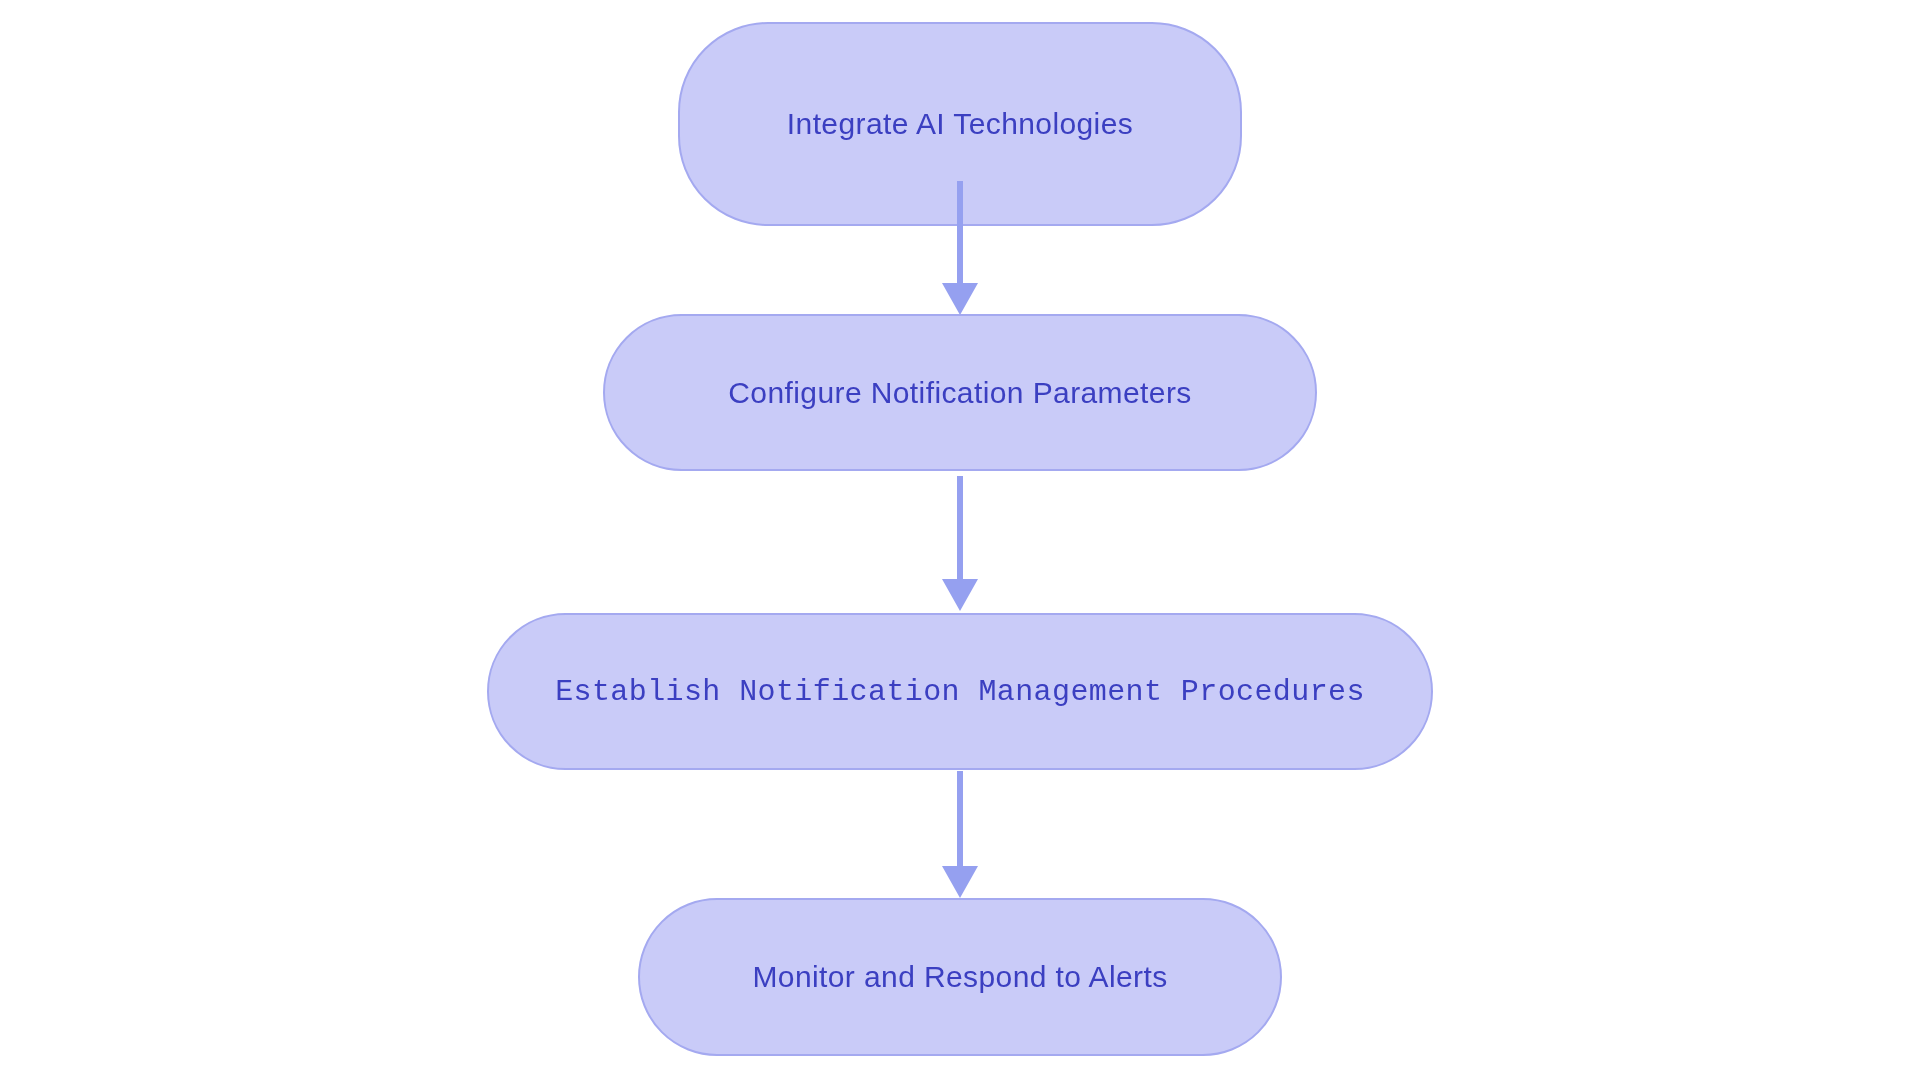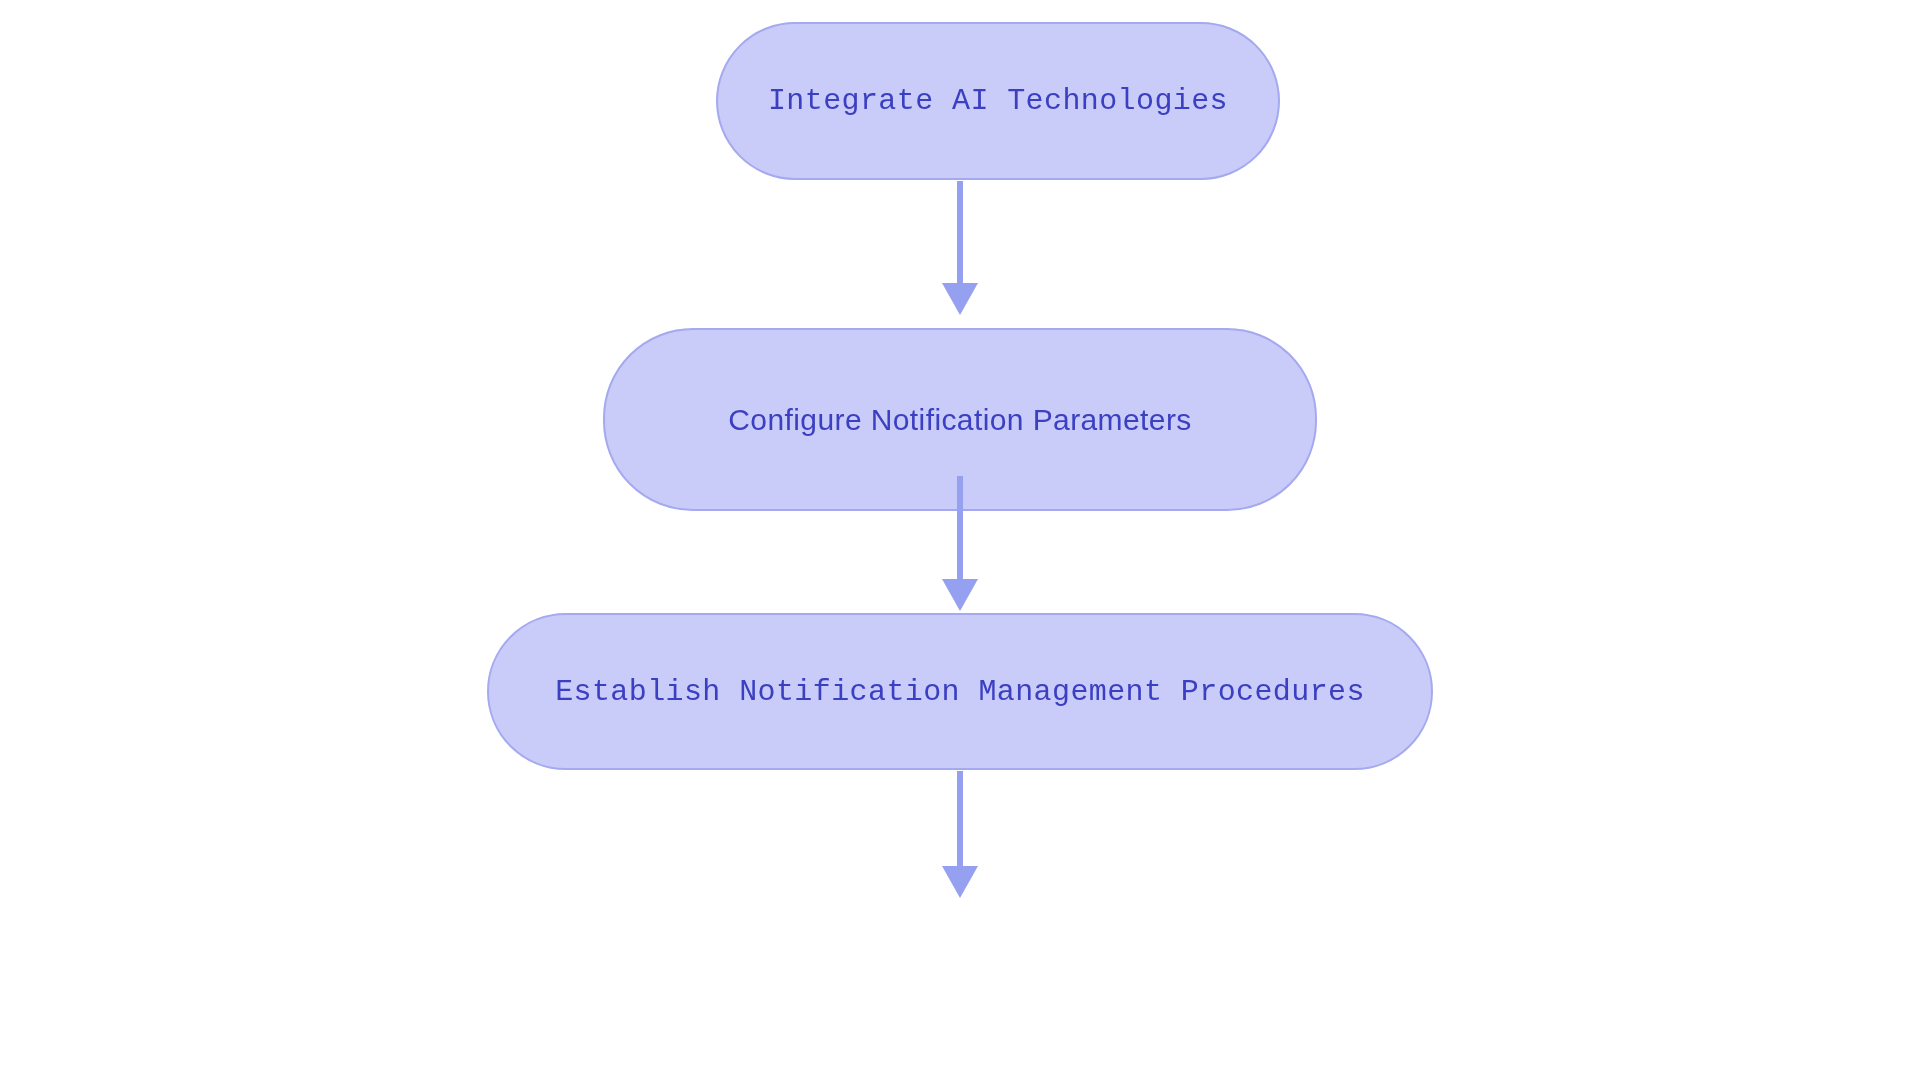--- a/index.html
+++ b/index.html
@@ -33,22 +33,22 @@
     border-radius: 90px;
   }
   .flow-node .node-label {
     color: var(--node-text);
     font-size: 30px;
     font-weight: 400;
     letter-spacing: 0.4px;
     white-space: nowrap;
     text-align: center;
   }
-  .node-1 { left: 716px; top:  22px; width: 564px; height: 158px; font-family: Liberation Mono, monospace; }
-  .node-2 { left: 603px; top: 328px; width: 714px; height: 183px; }
+  .node-1 { left: 678px; top:  22px; width: 564px; height: 204px; }
+  .node-2 { left: 603px; top: 314px; width: 714px; height: 157px; }
   .node-3 { left: 487px; top: 613px; width: 946px; height: 157px; font-family: Liberation Mono, monospace; }
   .node-4 { left: 638px; top: 898px; width: 644px; height: 158px; }
 
   .flow-arrow {
     position: absolute;
     left: 942px;          
     width: 36px;
     display: flex;
     flex-direction: column;
     align-items: center;
@@ -94,14 +94,17 @@
 
   <div class="flow-node node-3">
     <span class="node-label">Establish Notification Management Procedures</span>
   </div>
 
   <div class="flow-arrow arrow-3">
     <div class="arrow-shaft"></div>
     <div class="arrow-head"></div>
   </div>
 
+  <div class="flow-node node-4">
+    <span class="node-label">Monitor and Respond to Alerts</span>
+  </div>
 
 </div>
 
 </body></html>

